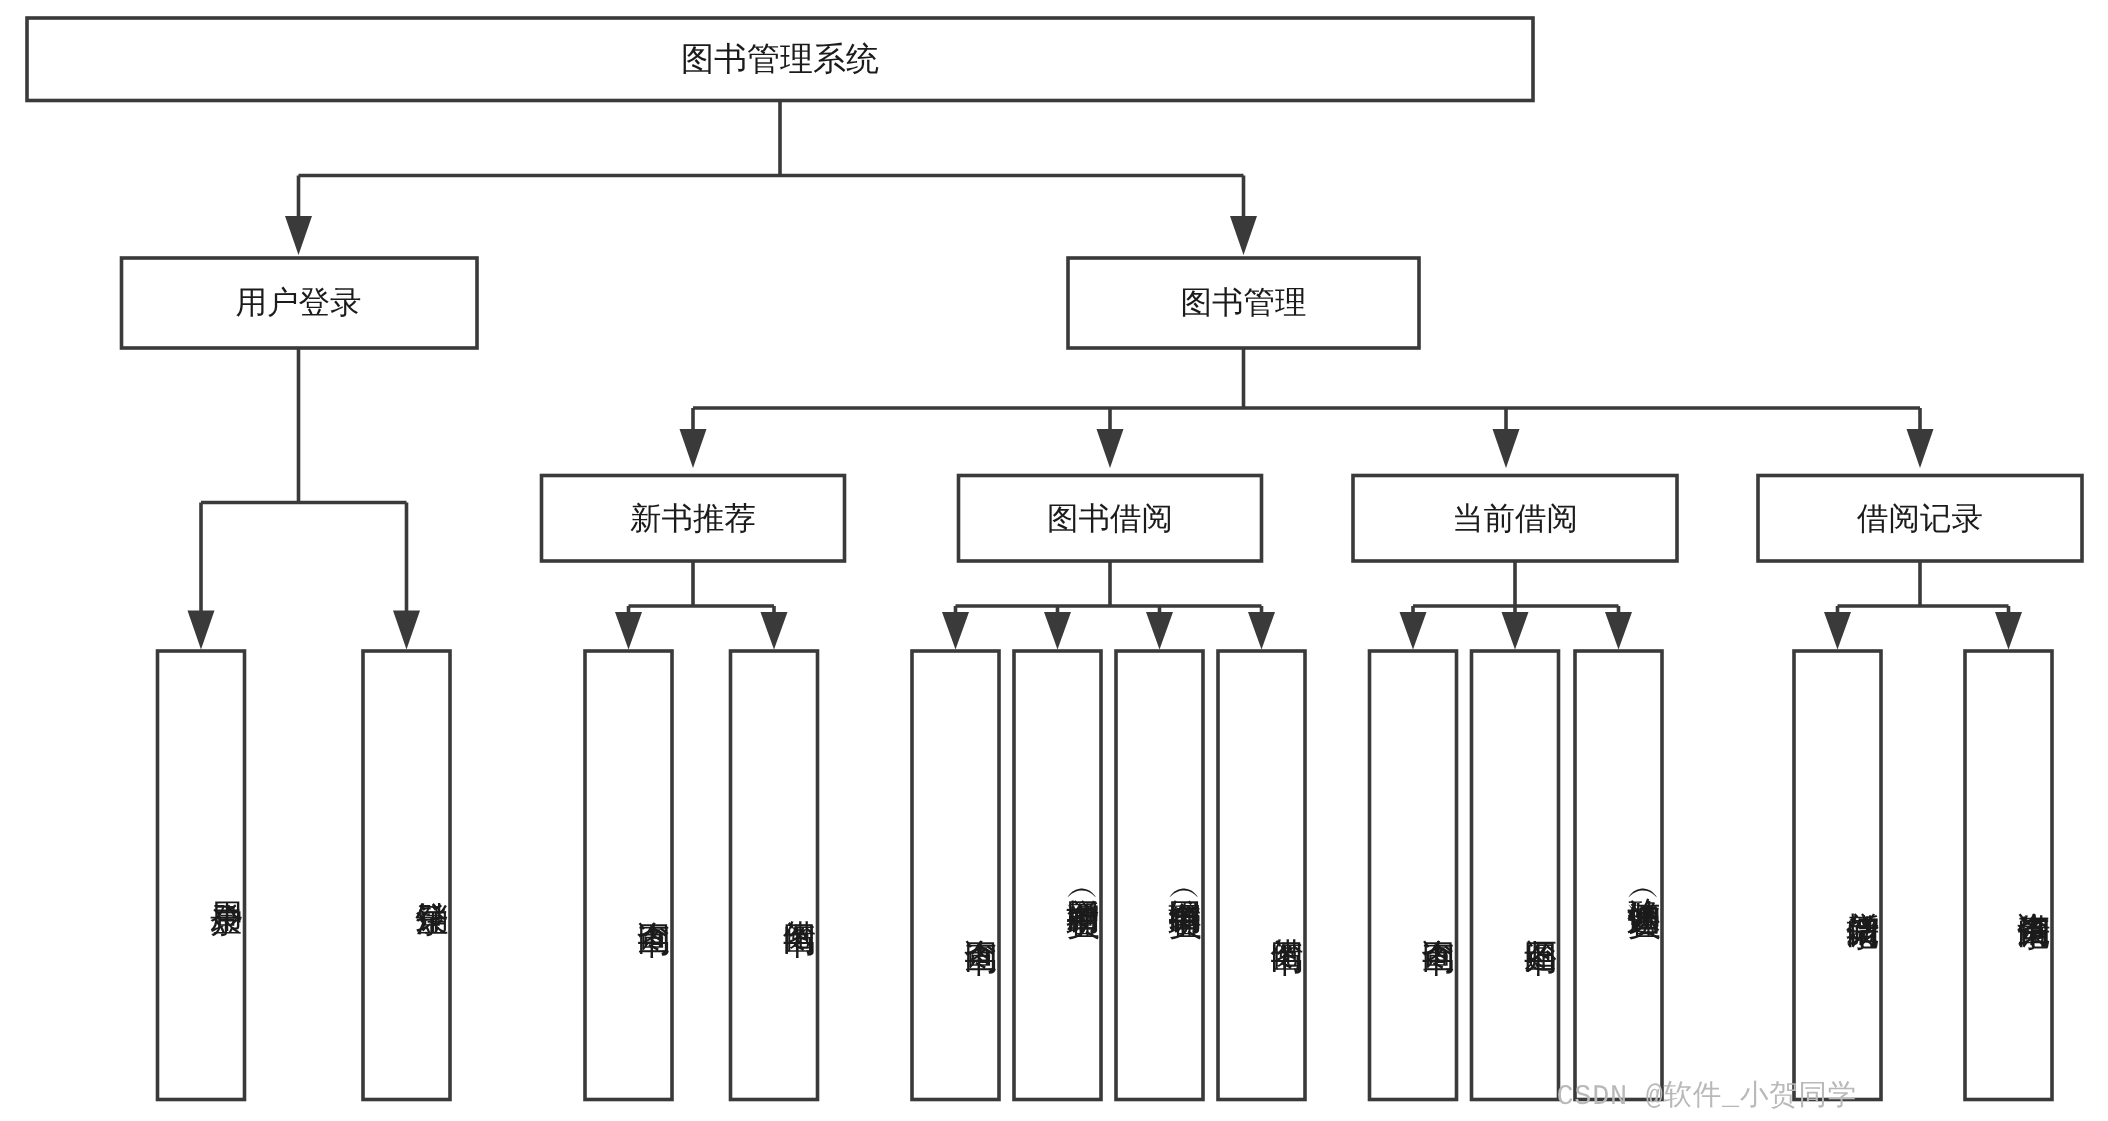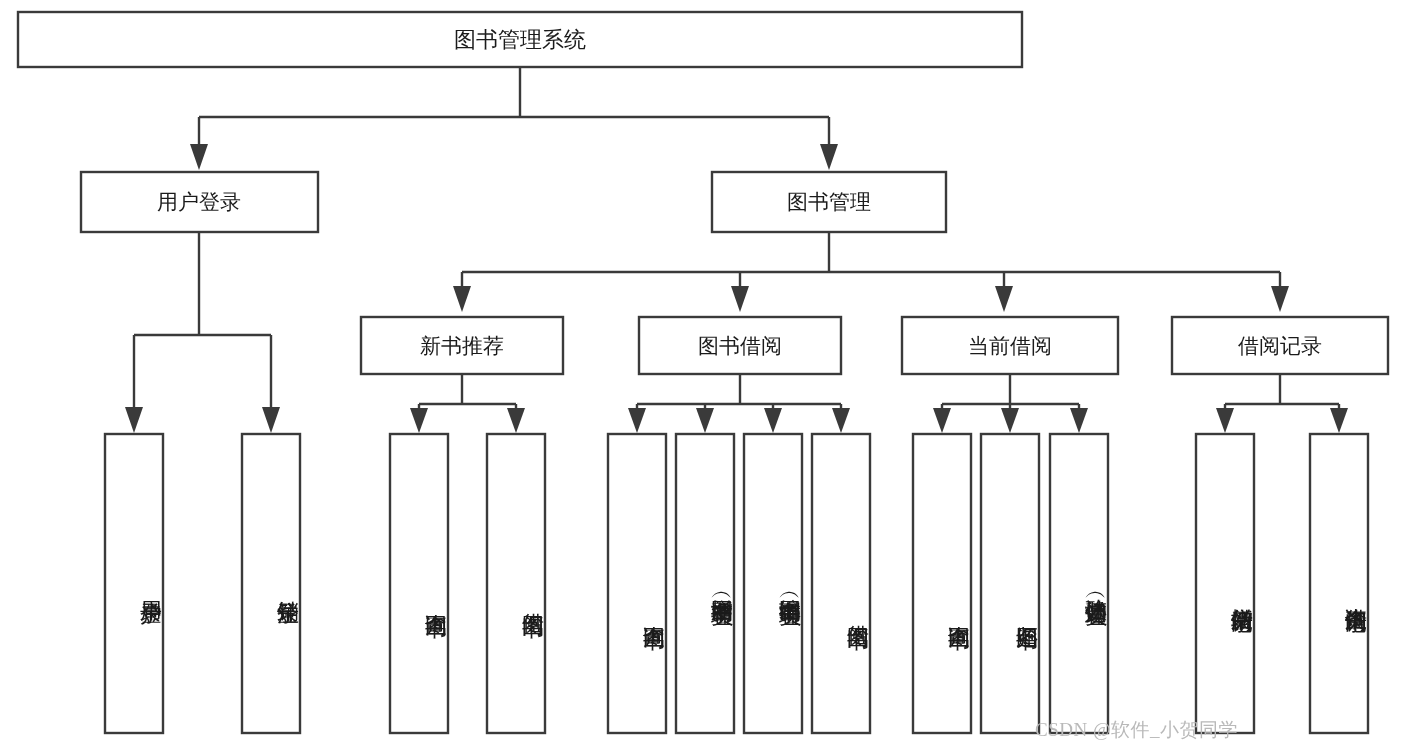--- a/index.html
+++ b/index.html
@@ -64,21 +64,21 @@
     letter-spacing: 1px;
     color: #1b1b1b;
     white-space: nowrap;
     pointer-events: none;
     overflow: hidden;
   }
   .watermark {
     position: absolute;
     right: 8px;
     bottom: 4px;
-    font-family: Liberation Serif, serif;
+    font-family: Liberation Mono, monospace;
     font-size: 19px;
     color: #b9b9b9;
     letter-spacing: 0.5px;
     user-select: none;
   }
 </style>
 </head>
 <body>
 
 <div id="diagram-root">

